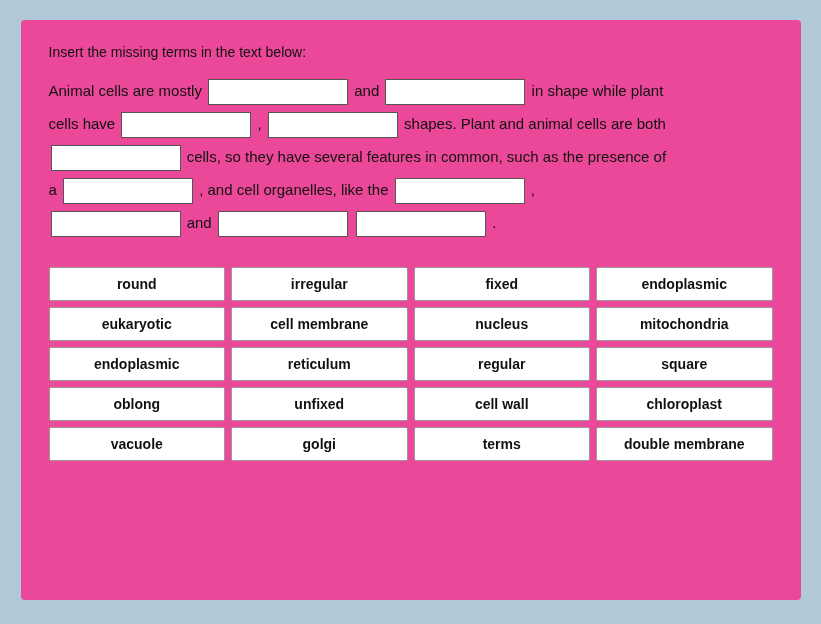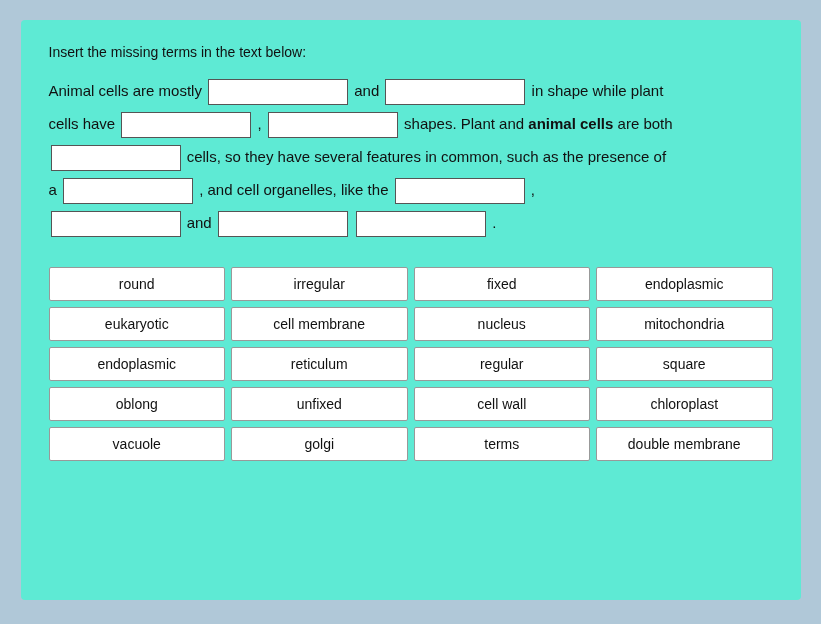--- a/index.html
+++ b/index.html
@@ -7,21 +7,21 @@
       background: #b0c8d8;
       font-family: Arial, sans-serif;
       font-size: 15px;
       display: flex;
       justify-content: center;
       align-items: flex-start;
       min-height: 624px;
       padding: 20px;
     }
     .card {
-      background: #5eead4;
+      background: #ec4899;
       border-radius: 4px;
       padding: 24px 28px 20px 28px;
       width: 780px;
       min-height: 580px;
     }
     .instruction {
       font-size: 14px;
       margin-bottom: 14px;
       color: #111;
     }
@@ -36,26 +36,27 @@
       width: 140px;
       height: 26px;
       border: 1.5px solid #555;
       background: white;
       vertical-align: middle;
       margin: 0 2px;
     }
     .blank-md {
       width: 130px;
     }
-    b { font-weight: bold; }
+    b { font-weight: normal; }
     .word-bank {
       display: grid;
       grid-template-columns: repeat(4, 1fr);
       gap: 6px;
       margin-top: 8px;
+      font-weight: bold;
     }
     .word-tile {
       background: white;
       border: 1.5px solid #999;
       border-radius: 2px;
       text-align: center;
       padding: 8px 4px;
       font-size: 14px;
       color: #111;
       cursor: pointer;

